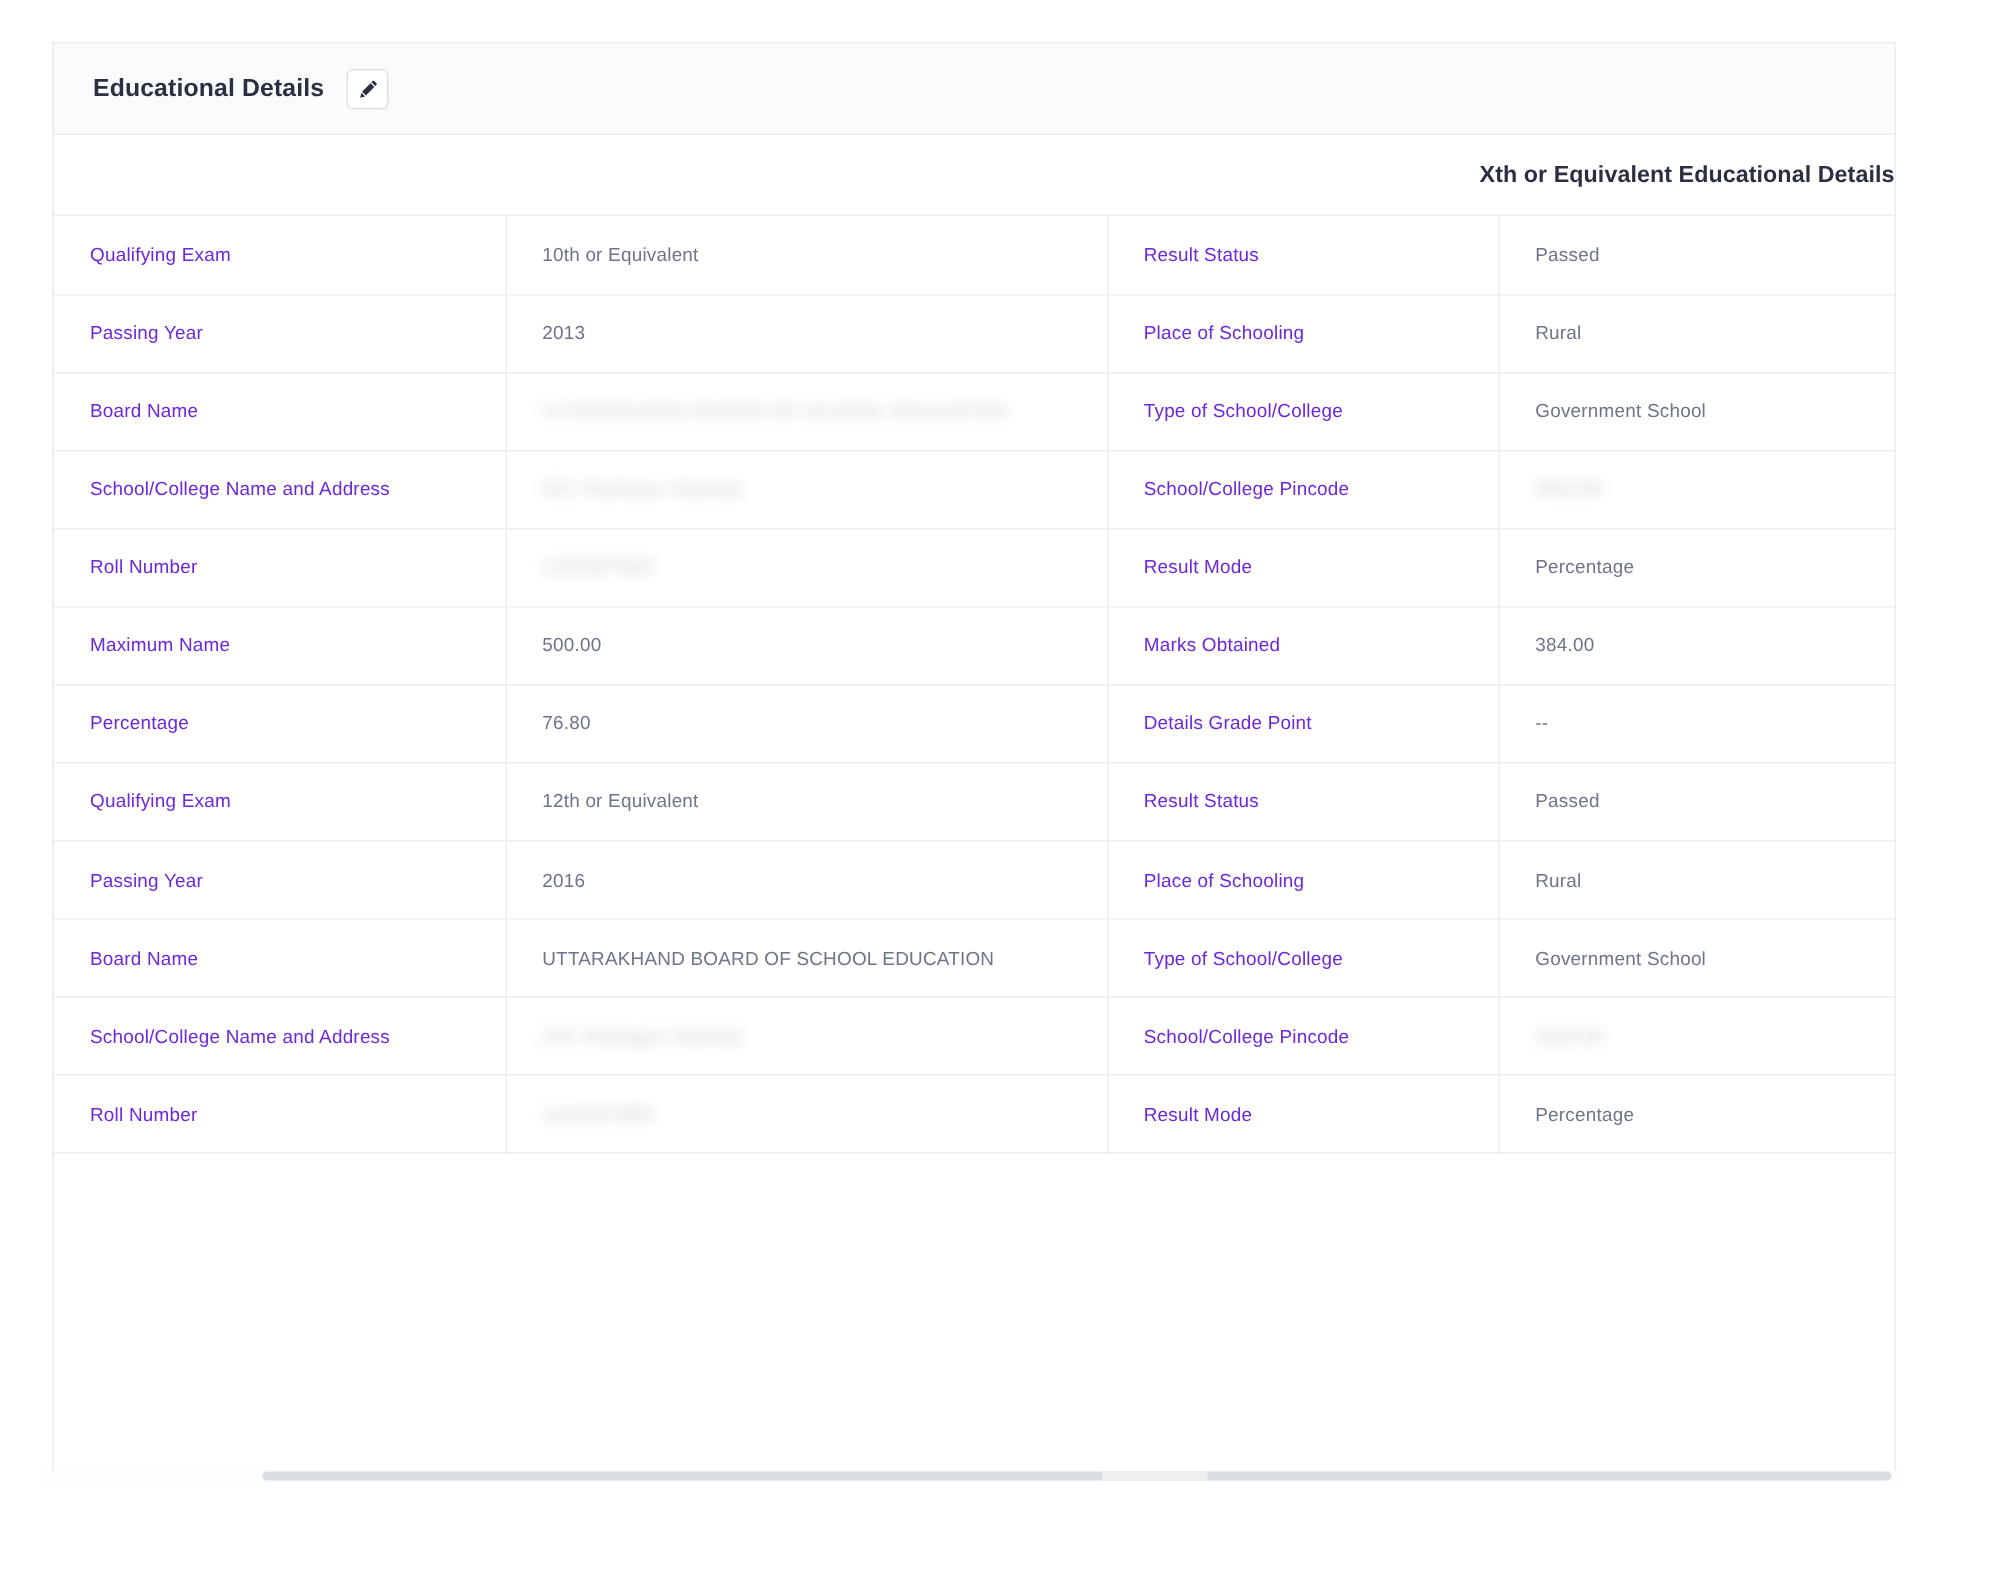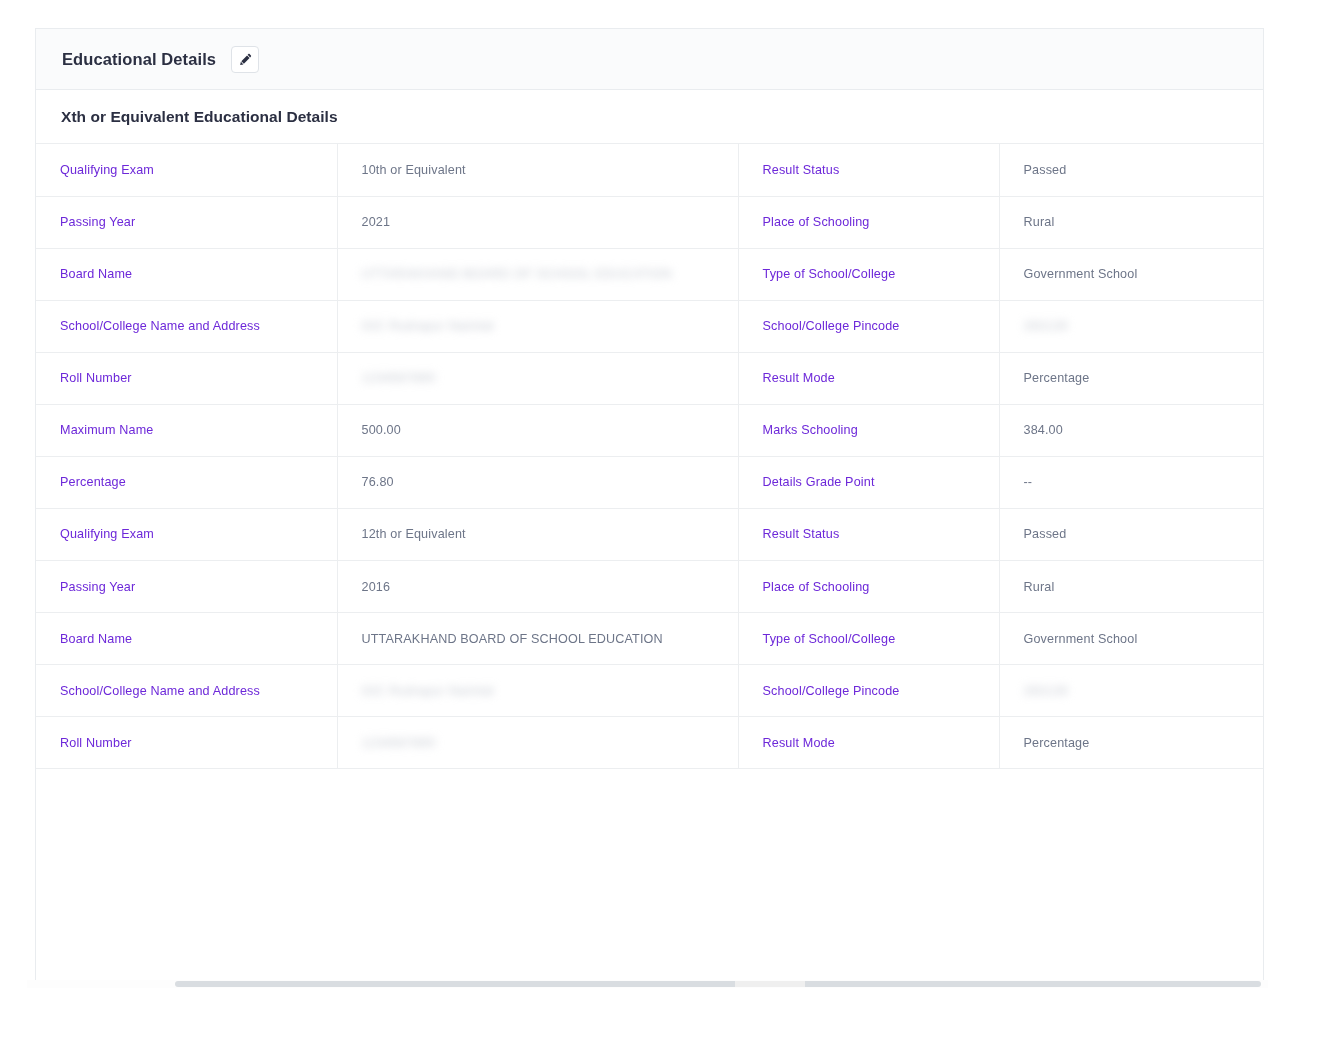--- a/index.html
+++ b/index.html
@@ -65,20 +65,21 @@
   .edit-btn svg { display: block; }
 
   
   .section-header {
     height: 54px;
     display: flex;
     align-items: center;
     padding-left: 25px;
     background: #ffffff;
     border-bottom: 1px solid #eceef0;
+    justify-content: flex-end;
   }
   .section-header-title {
     font-size: 15.5px;
     font-weight: bold;
     color: #2b2f42;
     letter-spacing: 0.05px;
   }
 
   
   .detail-table {
@@ -179,21 +180,21 @@
           </colgroup>
           <tbody>
             <tr>
               <td class="label">Qualifying Exam</td>
               <td class="value">10th or Equivalent</td>
               <td class="label">Result Status</td>
               <td class="value">Passed</td>
             </tr>
             <tr>
               <td class="label">Passing Year</td>
-              <td class="value">2021</td>
+              <td class="value">2013</td>
               <td class="label">Place of Schooling</td>
               <td class="value">Rural</td>
             </tr>
             <tr>
               <td class="label">Board Name</td>
               <td class="value"><span class="redacted">UTTARAKHAND BOARD OF SCHOOL EDUCATION</span></td>
               <td class="label">Type of School/College</td>
               <td class="value">Government School</td>
             </tr>
             <tr>
@@ -204,21 +205,21 @@
             </tr>
             <tr>
               <td class="label">Roll Number</td>
               <td class="value"><span class="redacted">1234567890</span></td>
               <td class="label">Result Mode</td>
               <td class="value">Percentage</td>
             </tr>
             <tr>
               <td class="label">Maximum Name</td>
               <td class="value">500.00</td>
-              <td class="label">Marks Schooling</td>
+              <td class="label">Marks Obtained</td>
               <td class="value">384.00</td>
             </tr>
             <tr>
               <td class="label">Percentage</td>
               <td class="value">76.80</td>
               <td class="label">Details Grade Point</td>
               <td class="value">--</td>
             </tr>
           </tbody>
         </table>

